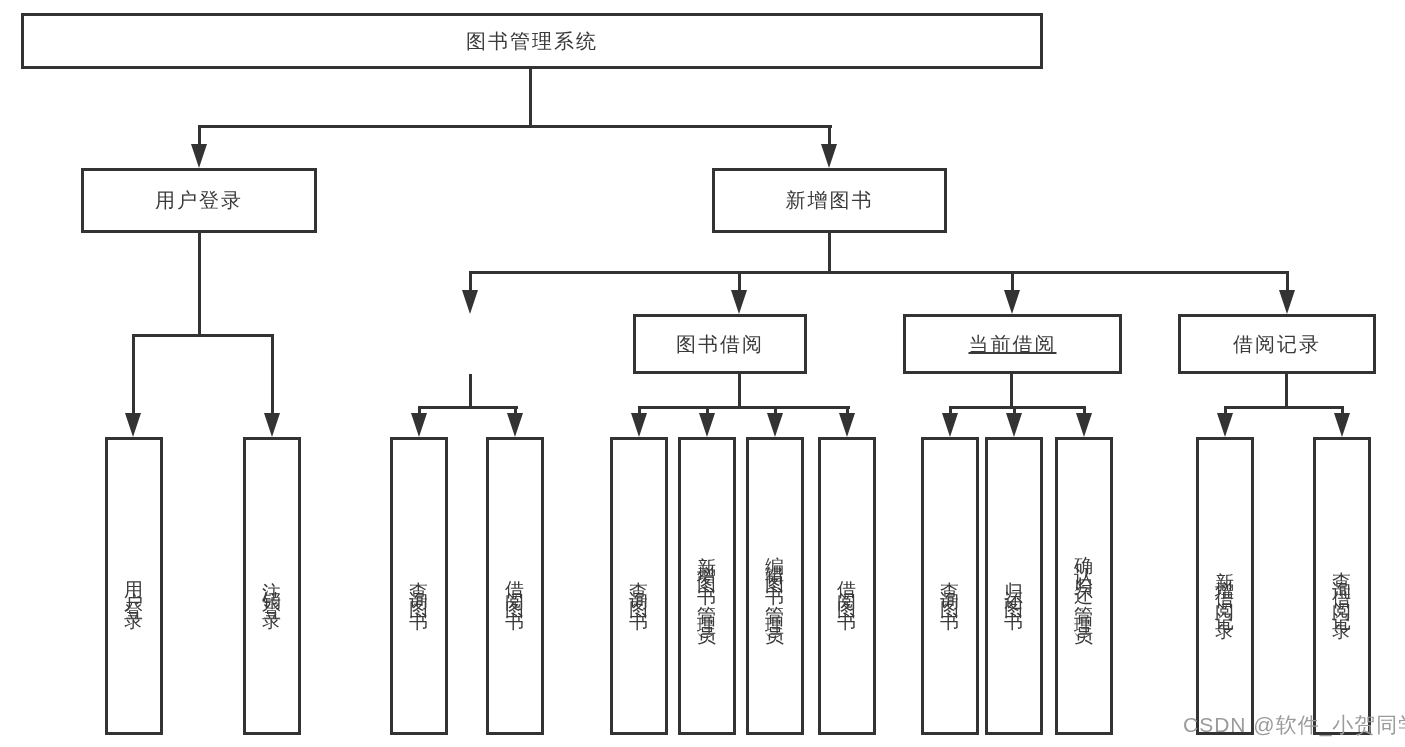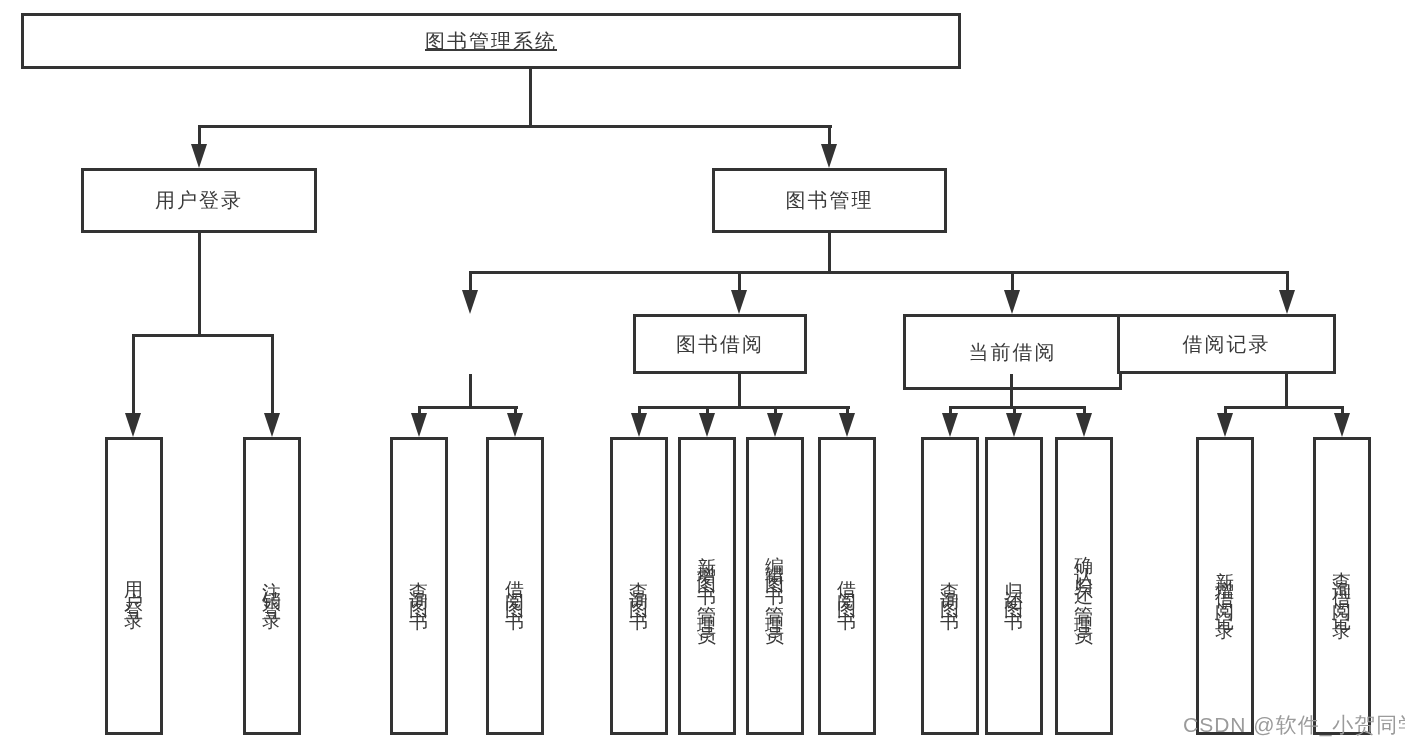--- a/index.html
+++ b/index.html
@@ -28,36 +28,36 @@
   .watermark {
     position:absolute; left:1183px; top:711px; font-size:21px;
     color:#9b9b9b; letter-spacing:1px; white-space:nowrap; z-index:5;
   }
 </style>
 </head>
 <body>
 
 <div id="canvas">
 
-  <div class="box" style="left:21px; top:13px; width:940px; height:56px;text-decoration:underline;">
+  <div class="box" style="left:21px; top:13px; width:1022px; height:56px;">
     <span>图书管理系统</span>
   </div>
 
   <div class="vl" style="left:529px; top:66px; height:61px;"></div>
   <div class="hl" style="left:198px; top:125px; width:634px;"></div>
   <div class="vl" style="left:198px; top:125px; height:21px;"></div>
   <div class="arrow" style="left:191px; top:144px;"></div>
   <div class="vl" style="left:828px; top:125px; height:21px;"></div>
   <div class="arrow" style="left:821px; top:144px;"></div>
 
   <div class="box" style="left:81px; top:168px; width:236px; height:65px;">
     <span>用户登录</span>
   </div>
   <div class="box" style="left:712px; top:168px; width:235px; height:65px;">
-    <span>图书管理</span>
+    <span>新增图书</span>
   </div>
 
   <div class="vl" style="left:198px; top:233px; height:101px;"></div>
   <div class="hl" style="left:132px; top:334px; width:142px;"></div>
   <div class="vl" style="left:132px; top:334px; height:81px;"></div>
   <div class="arrow" style="left:125px; top:413px;"></div>
   <div class="vl" style="left:271px; top:334px; height:81px;"></div>
   <div class="arrow" style="left:264px; top:413px;"></div>
 
   <div class="vl" style="left:828px; top:233px; height:40px;"></div>
@@ -67,24 +67,24 @@
   <div class="vl" style="left:738px; top:271px; height:21px;"></div>
   <div class="arrow" style="left:731px; top:290px;"></div>
   <div class="vl" style="left:1011px; top:271px; height:21px;"></div>
   <div class="arrow" style="left:1004px; top:290px;"></div>
   <div class="vl" style="left:1286px; top:271px; height:21px;"></div>
   <div class="arrow" style="left:1279px; top:290px;"></div>
 
   <div class="box" style="left:633px; top:314px; width:174px; height:60px;">
     <span>图书借阅</span>
   </div>
-  <div class="box" style="left:903px; top:314px; width:219px; height:76px;">
+  <div class="box" style="left:903px; top:314px; width:219px; height:60px;text-decoration:underline;">
     <span>当前借阅</span>
   </div>
-  <div class="box" style="left:1117px; top:314px; width:219px; height:60px;">
+  <div class="box" style="left:1178px; top:314px; width:198px; height:60px;">
     <span>借阅记录</span>
   </div>
 
   <div class="vl" style="left:469px; top:374px; height:35px;"></div>
   <div class="hl" style="left:418px; top:406px; width:100px;"></div>
   <div class="vl" style="left:418px; top:406px; height:9px;"></div>
   <div class="arrow" style="left:411px; top:413px;"></div>
   <div class="vl" style="left:514px; top:406px; height:9px;"></div>
   <div class="arrow" style="left:507px; top:413px;"></div>
 

